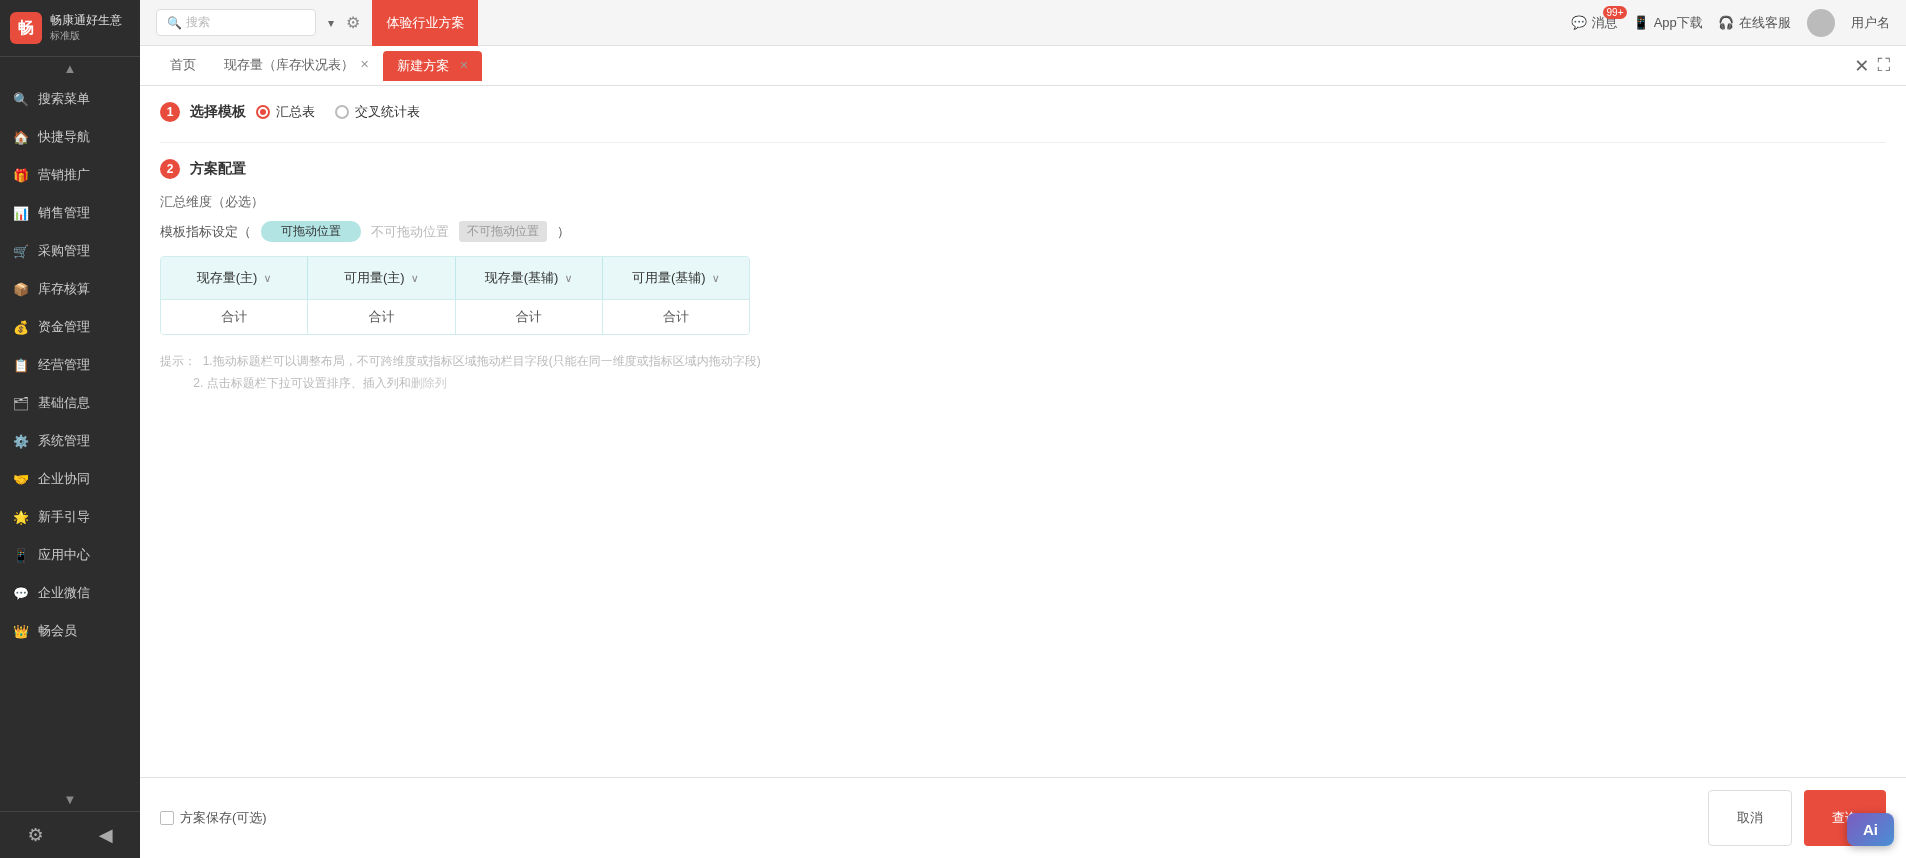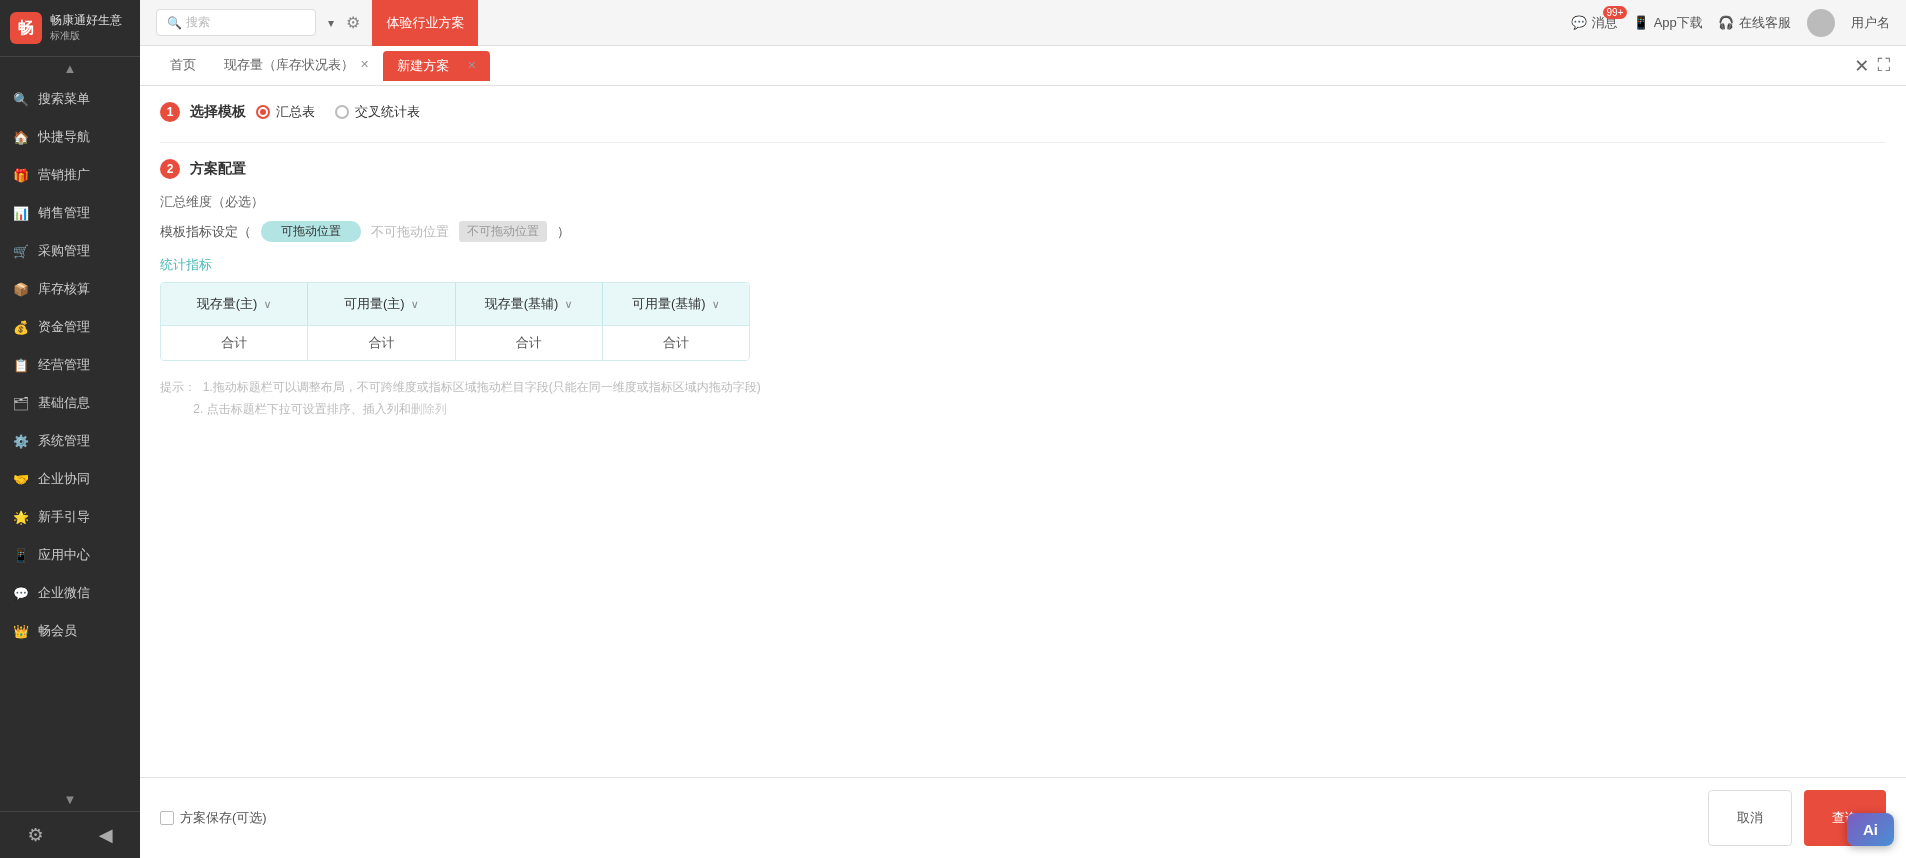--- a/index.html
+++ b/index.html
@@ -128,21 +128,21 @@
       padding: 8px 14px;
       font-size: 13px; color: #666;
       cursor: pointer; border-bottom: 2px solid transparent;
     }
     .tab-close { color: #999; font-size: 11px; cursor: pointer; }
     .tab-new {
       background: #e84c3d; color: white;
       border-radius: 4px 4px 0 0;
       padding: 6px 14px;
       font-size: 13px;
-      display: flex; align-items: center; gap: 18px;
+      display: flex; align-items: center; gap: 10px;
       cursor: pointer;
     }
     .tab-bar-right { margin-left: auto; display: flex; align-items: center; gap: 8px; }
     .tab-bar-close-btn { font-size: 18px; color: #666; cursor: pointer; }
     .tab-bar-expand-btn { font-size: 18px; color: #666; cursor: pointer; }
 
     
     .page-content {
       flex: 1;
       background: white;
@@ -462,21 +462,20 @@
 
       <div class="indicator-setting">
         <span>模板指标设定（</span>
         <span class="indicator-badge-draggable">可拖动位置</span>
         <span style="color:#bbb;">不可拖动位置</span>
         <span class="indicator-badge-nodrag">不可拖动位置</span>
         <span>）</span>
       </div>
 
       <div class="stat-section">
-        <div class="stat-section-title">统计指标</div>
         <div class="stat-table">
           <div class="stat-table-header">
             <div class="stat-col">
               <span>现存量(主)</span>
               <span class="stat-col-chevron">∨</span>
             </div>
             <div class="stat-col">
               <span>可用量(主)</span>
               <span class="stat-col-chevron">∨</span>
             </div>

